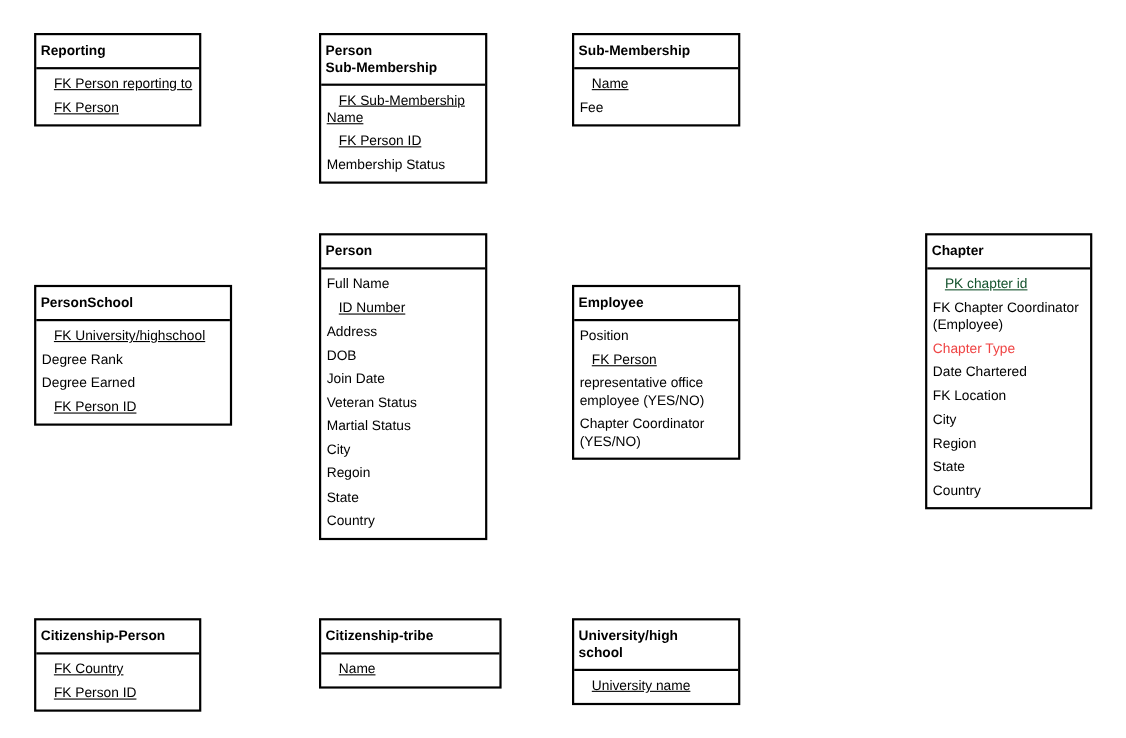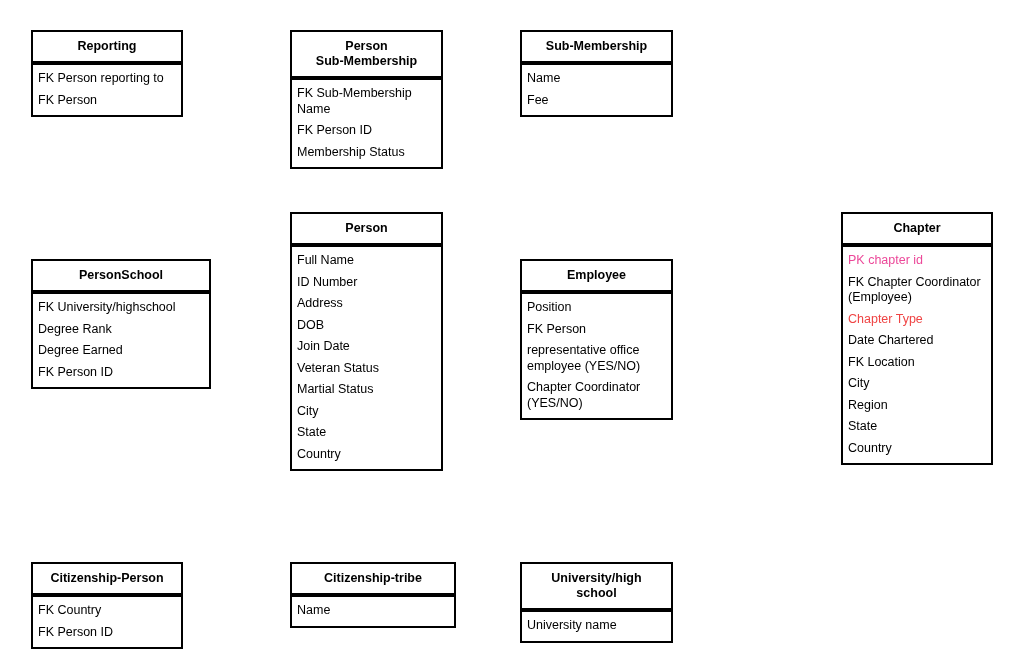--- a/index.html
+++ b/index.html
@@ -20,22 +20,22 @@
     background: #ffffff;
   }
   .entity {
     position: absolute;
     box-sizing: border-box;
     border: 2px solid #000000;
     background: #ffffff;
   }
   .entity-header {
     box-sizing: border-box;
-    border-bottom: 4px solid #15803d;
-    text-align: center;
+    border-bottom: 2px solid #15803d;
+    text-align: left;
     font-weight: bold;
     font-size: 12.5px;
     line-height: 15px;
     color: #000000;
     padding: 7px 4px 7px 4px;
   }
   .entity-header .hline {
     display: block;
   }
   .entity-body {
@@ -47,21 +47,23 @@
     font-size: 12.5px;
     line-height: 15.5px;
     color: #000000;
     padding: 3px 5px 3px 5px;
     white-space: normal;
   }
   .attr .txt {
     display: inline;
   }
   .attr.key .txt {
+    text-decoration: underline;
     text-underline-offset: 1px;
+    margin-left: 11px;
   }
 </style>
 </head>
 <body>
 
 <div id="canvas">
     <div class="entity" style="left: 31px; top: 30px; width: 152px; border-color: rgb(0, 0, 0);">
       <div class="entity-header" style="border-bottom-color: rgb(0, 0, 0); color: rgb(0, 0, 0);">
         <span class="hline">Reporting</span>
       </div>
@@ -107,41 +109,42 @@
       </div>
       <div class="entity-body">
         <div class="attr" style="color: rgb(0, 0, 0);"><span class="txt">Full Name</span></div>
         <div class="attr key" style="color: rgb(0, 0, 0);"><span class="txt">ID Number</span></div>
         <div class="attr" style="color: rgb(0, 0, 0);"><span class="txt">Address</span></div>
         <div class="attr" style="color: rgb(0, 0, 0);"><span class="txt">DOB</span></div>
         <div class="attr" style="color: rgb(0, 0, 0);"><span class="txt">Join Date</span></div>
         <div class="attr" style="color: rgb(0, 0, 0);"><span class="txt">Veteran Status</span></div>
         <div class="attr" style="color: rgb(0, 0, 0);"><span class="txt">Martial Status</span></div>
         <div class="attr" style="color: rgb(0, 0, 0);"><span class="txt">City</span></div>
+        <div class="attr" style="color: rgb(0, 0, 0);"><span class="txt">Regoin</span></div>
         <div class="attr" style="color: rgb(0, 0, 0);"><span class="txt">State</span></div>
         <div class="attr" style="color: rgb(0, 0, 0);"><span class="txt">Country</span></div>
       </div>
     </div>
     <div class="entity" style="left: 520px; top: 259px; width: 153px; border-color: rgb(0, 0, 0);">
       <div class="entity-header" style="border-bottom-color: rgb(0, 0, 0); color: rgb(0, 0, 0);">
         <span class="hline">Employee</span>
       </div>
       <div class="entity-body">
         <div class="attr" style="color: rgb(0, 0, 0);"><span class="txt">Position</span></div>
         <div class="attr key" style="color: rgb(0, 0, 0);"><span class="txt">FK Person</span></div>
         <div class="attr" style="color: rgb(0, 0, 0);"><span class="txt">representative office employee (YES/NO)</span></div>
         <div class="attr" style="color: rgb(0, 0, 0);"><span class="txt">Chapter Coordinator (YES/NO)</span></div>
       </div>
     </div>
     <div class="entity" style="left: 841px; top: 212px; width: 152px; border-color: rgb(0, 0, 0);">
       <div class="entity-header" style="border-bottom-color: rgb(0, 0, 0); color: rgb(0, 0, 0);">
         <span class="hline">Chapter</span>
       </div>
       <div class="entity-body">
-        <div class="attr key" style="color: #ec4899;"><span class="txt">PK chapter id</span></div>
+        <div class="attr key" style="color: #14532d;"><span class="txt">PK chapter id</span></div>
         <div class="attr" style="color: rgb(0, 0, 0);"><span class="txt">FK Chapter Coordinator (Employee)</span></div>
         <div class="attr" style="color: #ef4444;"><span class="txt">Chapter Type</span></div>
         <div class="attr" style="color: rgb(0, 0, 0);"><span class="txt">Date Chartered</span></div>
         <div class="attr" style="color: rgb(0, 0, 0);"><span class="txt">FK Location</span></div>
         <div class="attr" style="color: rgb(0, 0, 0);"><span class="txt">City</span></div>
         <div class="attr" style="color: rgb(0, 0, 0);"><span class="txt">Region</span></div>
         <div class="attr" style="color: rgb(0, 0, 0);"><span class="txt">State</span></div>
         <div class="attr" style="color: rgb(0, 0, 0);"><span class="txt">Country</span></div>
       </div>
     </div>

